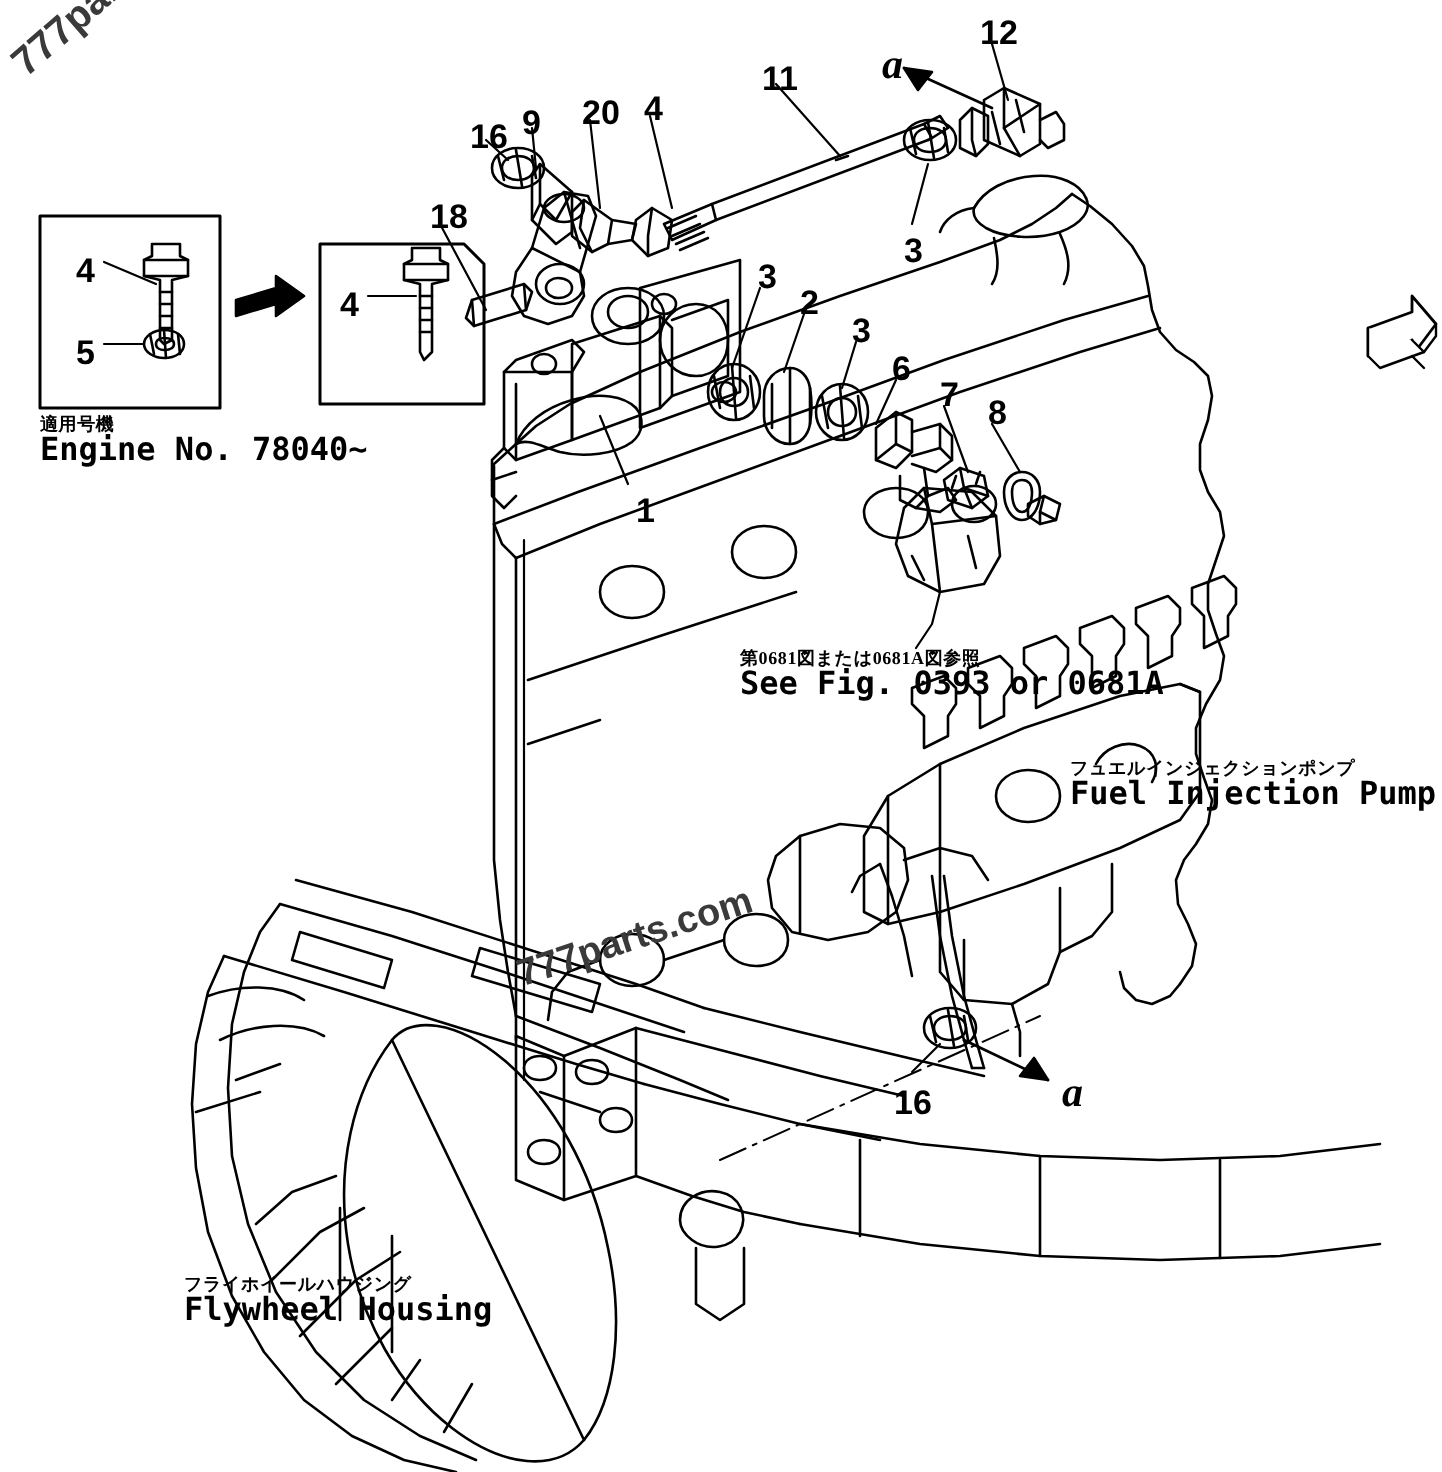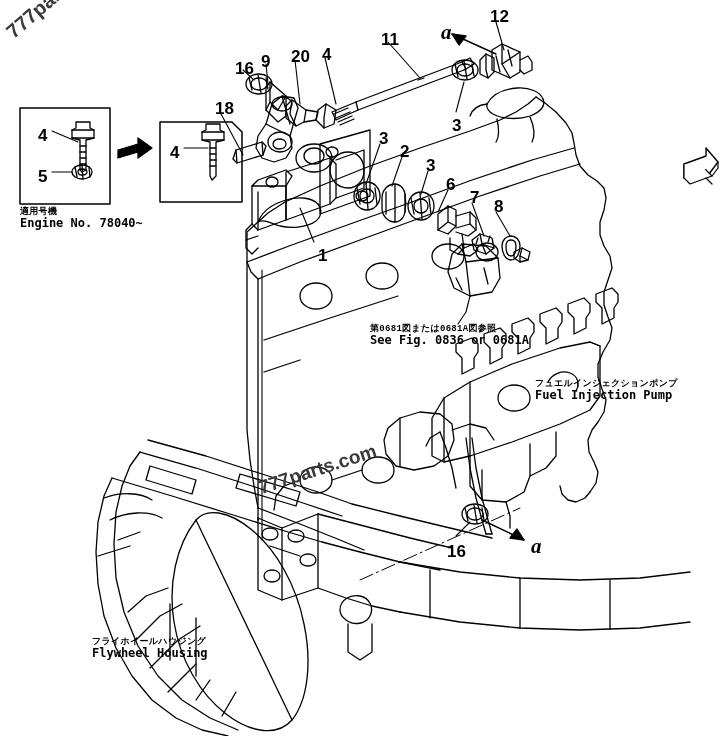--- a/index.html
+++ b/index.html
@@ -62,29 +62,29 @@
     font-style: italic;
     font-family: "Liberation Serif", serif;
   }
   .jpblock {
     position: absolute;
     white-space: nowrap;
     line-height: 1.05;
     color: #000;
   }
   .jpblock .jp {
-    font-family: Liberation Mono, monospace;
+    font-family: Liberation Serif, serif;
     font-size: 9px;
     font-weight: 700;
     letter-spacing: 0.3px;
     display: block;
   }
   .jpblock .en {
     font-family: "DejaVu Sans Mono", monospace;
-    font-size: 12px;
+    font-size: 16px;
     font-weight: 700;
     letter-spacing: 0px;
     display: block;
   }
 </style>
 </head>
 <body>
 
 <div id="page">
 
@@ -528,21 +528,21 @@
   <div class="clabel big" style="left:441px; top:22px;">a</div>
   <div class="clabel big" style="left:531px; top:536px;">a</div>
 
   <div class="jpblock" style="left:20px; top:208px;">
     <span class="jp">適用号機</span>
     <span class="en">Engine No. 78040~</span>
   </div>
 
   <div class="jpblock" style="left:370px; top:325px;">
     <span class="jp">第0681図または0681A図参照</span>
-    <span class="en">See Fig. 0836 or 0681A</span>
+    <span class="en">See Fig. 0393 or 0681A</span>
   </div>
 
   <div class="jpblock" style="left:535px; top:380px;">
     <span class="jp">フュエルインジェクションポンプ</span>
     <span class="en">Fuel Injection Pump</span>
   </div>
 
   <div class="jpblock" style="left:92px; top:638px;">
     <span class="jp">フライホイールハウジング</span>
     <span class="en">Flywheel Housing</span>

